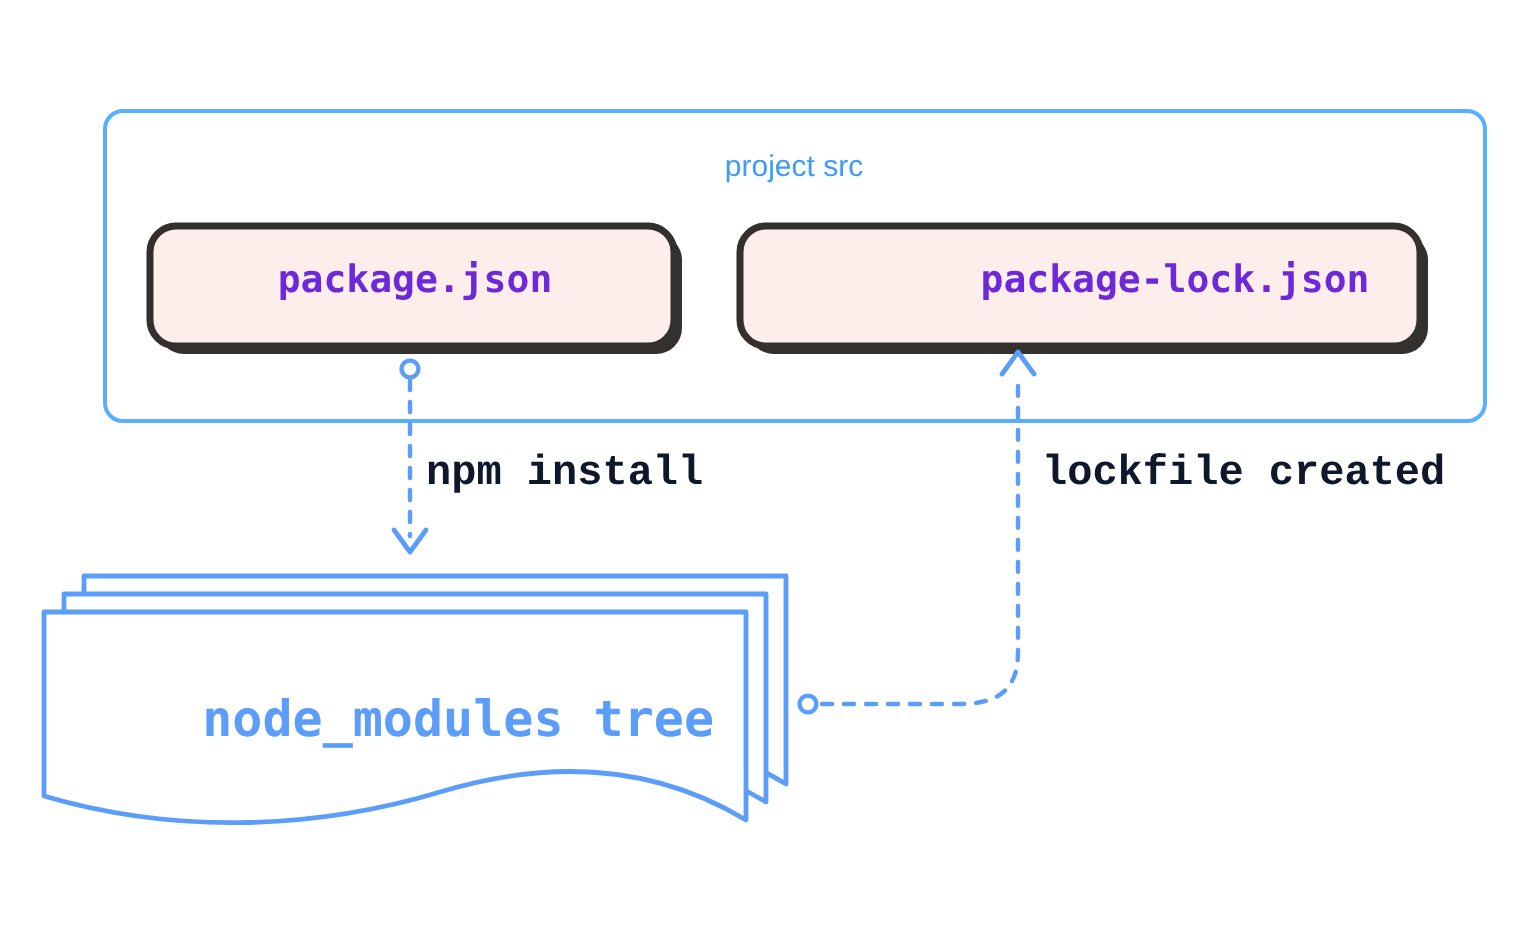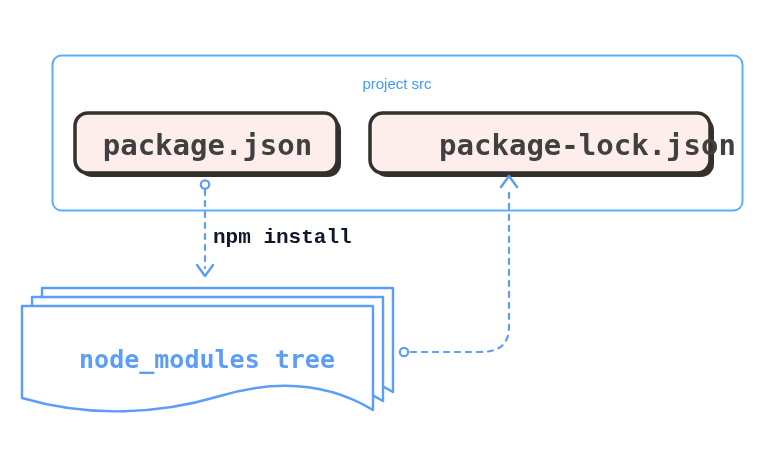--- a/index.html
+++ b/index.html
@@ -41,22 +41,22 @@
     font-size: 15px;
     color: #3d9bfb;
     left: 52px;
     top: 76px;
     width: 690px;
     text-align: center;
   }
   .node-label {
     font-family: "DejaVu Sans Mono", monospace;
     font-weight: bold;
-    font-size: 29px;
-    color: #404040;
+    font-size: 19px;
+    color: #6d28d9;
     letter-spacing: 0px;
     text-align: center;
   }
   #label-package-json {
     left: 75px;
     top: 131px;
     width: 265px;
   }
   #label-package-lock-json {
     left: 370px;
@@ -65,21 +65,21 @@
     margin-left: 46px;
   }
   .doc-label {
     font-family: "DejaVu Sans Mono", monospace;
     font-weight: bold;
     font-size: 25px;
     color: #5b9df9;
     left: 57px;
     top: 347px;
     width: 300px;
-    text-align: center;
+    text-align: right;
   }
   .edge-label {
     font-family: Liberation Mono, monospace;
     font-weight: bold;
     font-size: 21px;
     color: #0f172a;
   }
   #edge-label-npm-install {
     left: 213px;
     top: 227px;
@@ -151,14 +151,15 @@
   <div class="txt group-title">project src</div>
 
   <div class="txt node-label" id="label-package-json">package.json</div>
 
   <div class="txt node-label" id="label-package-lock-json">package-lock.json</div>
 
   <div class="txt doc-label">node_modules tree</div>
 
   <div class="txt edge-label" id="edge-label-npm-install">npm install</div>
 
+  <div class="txt edge-label" id="edge-label-lockfile-created">lockfile created</div>
 
 </div>
 
 </body></html>

